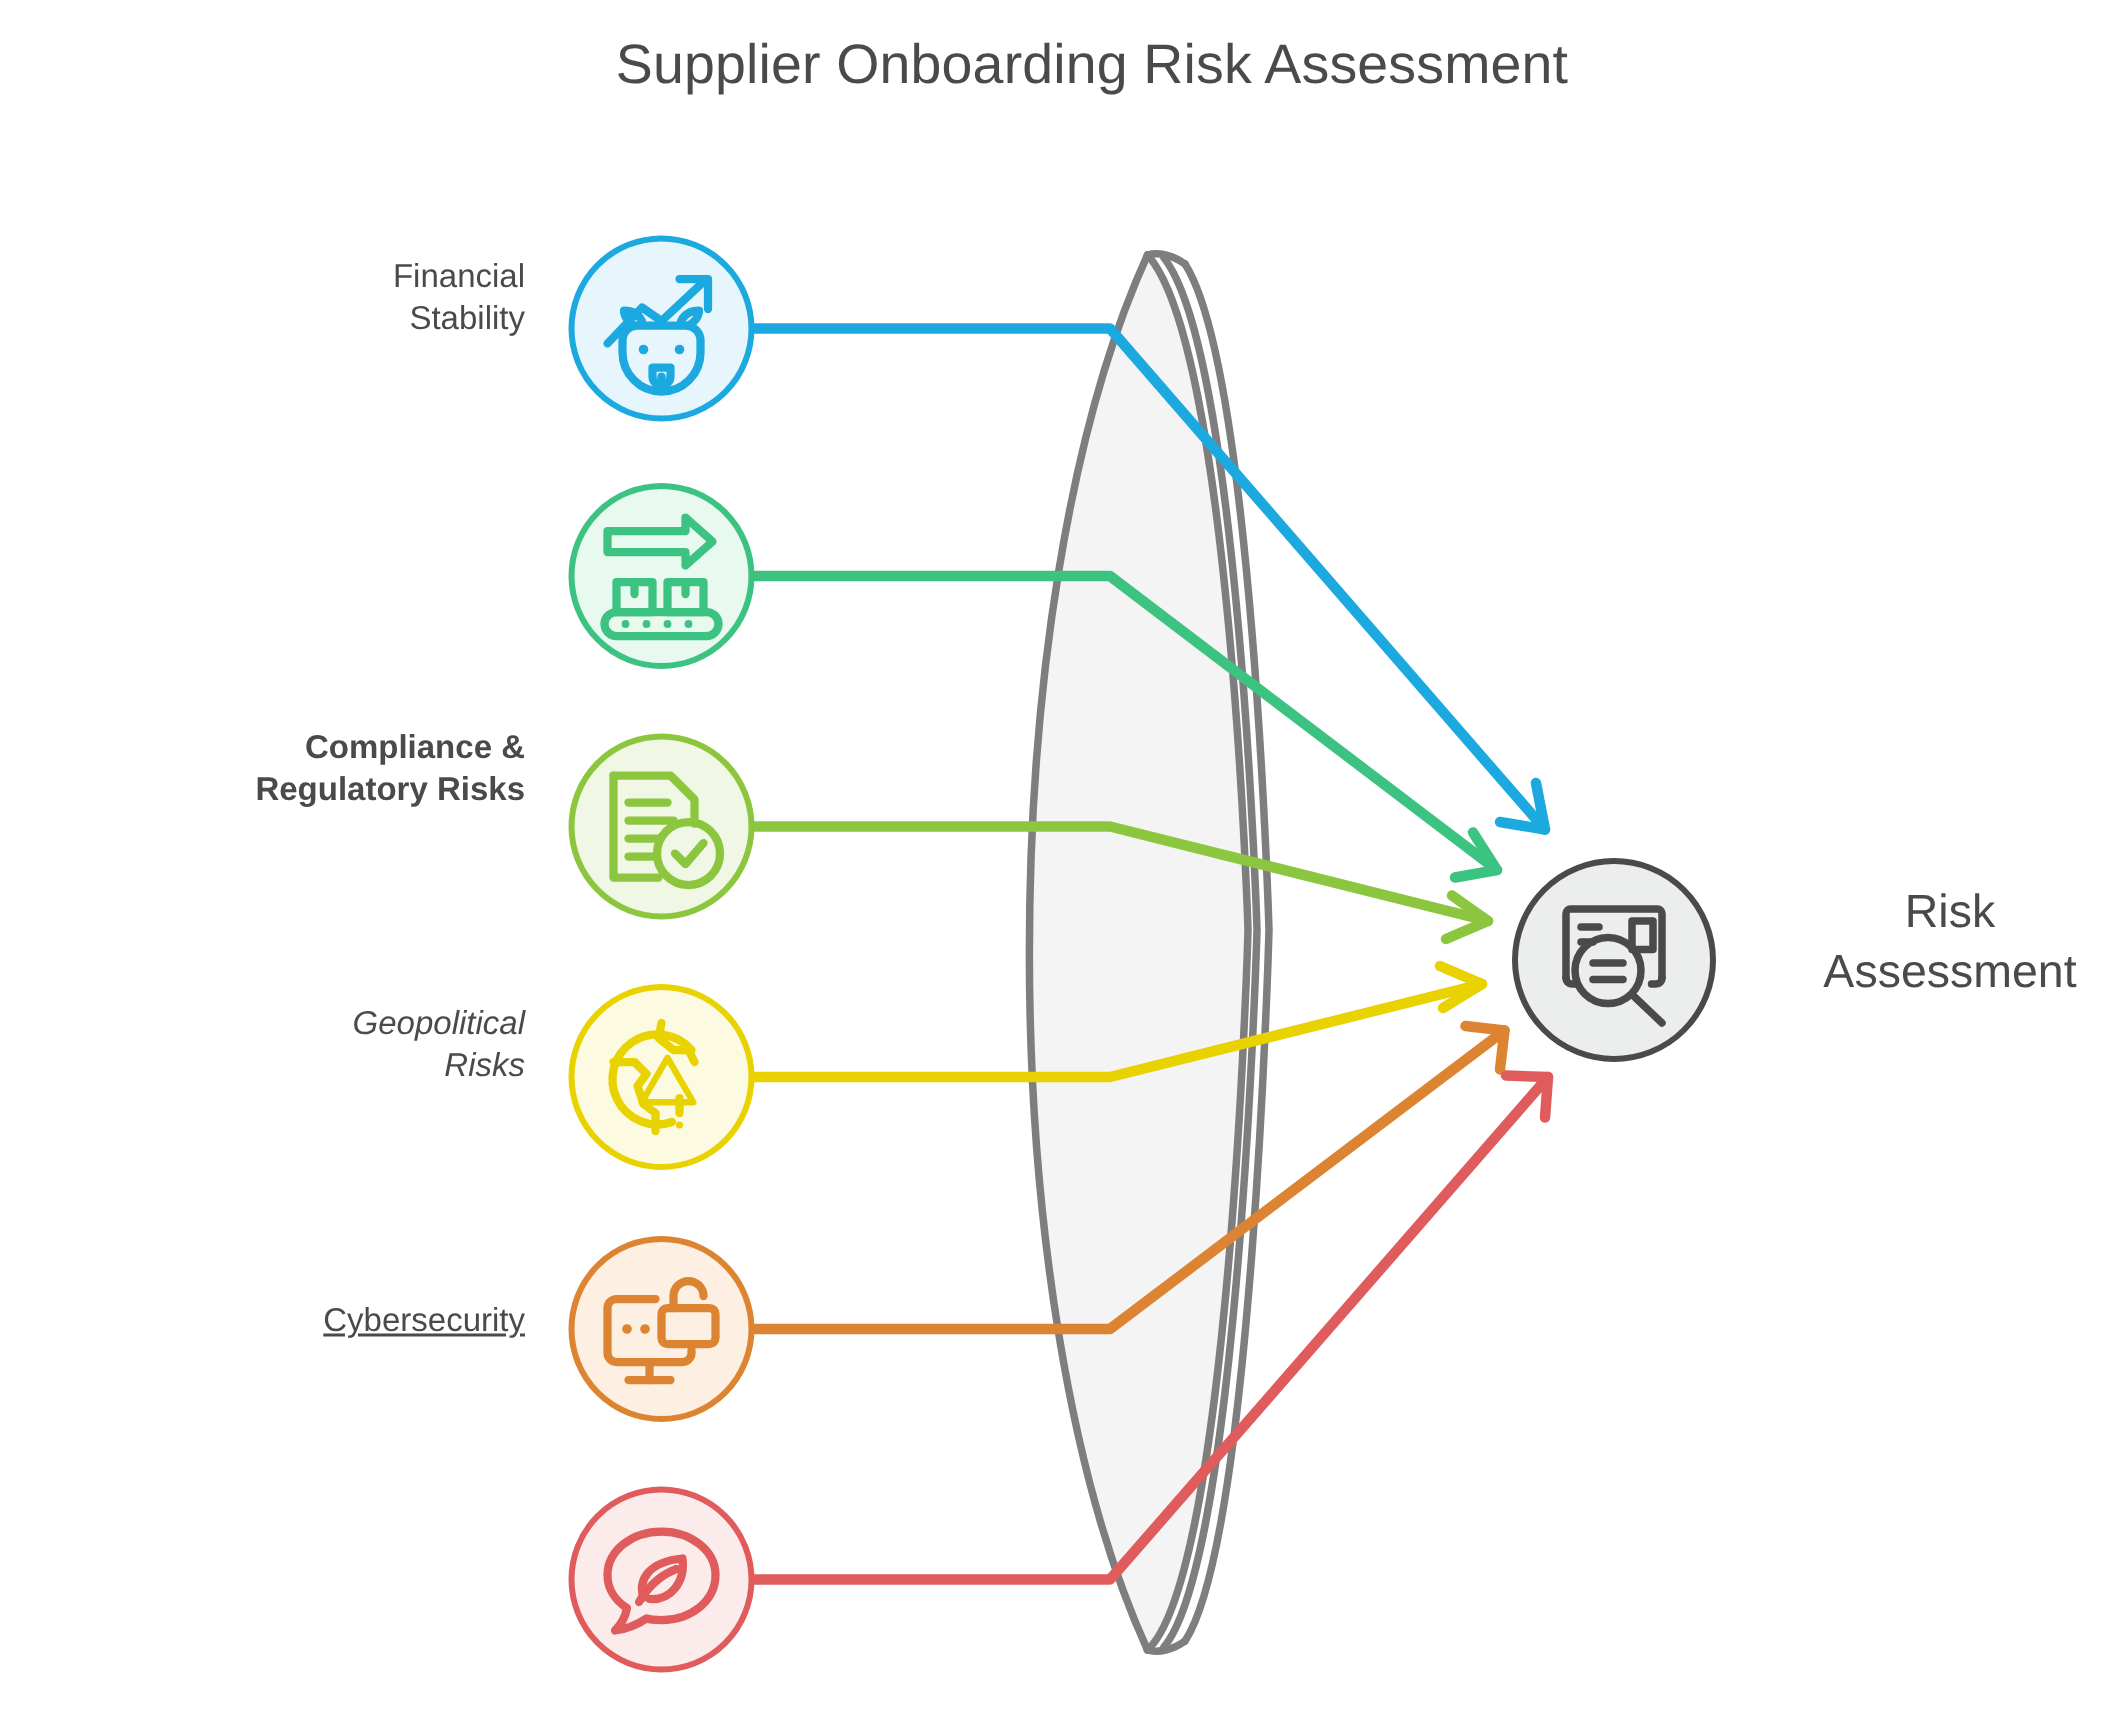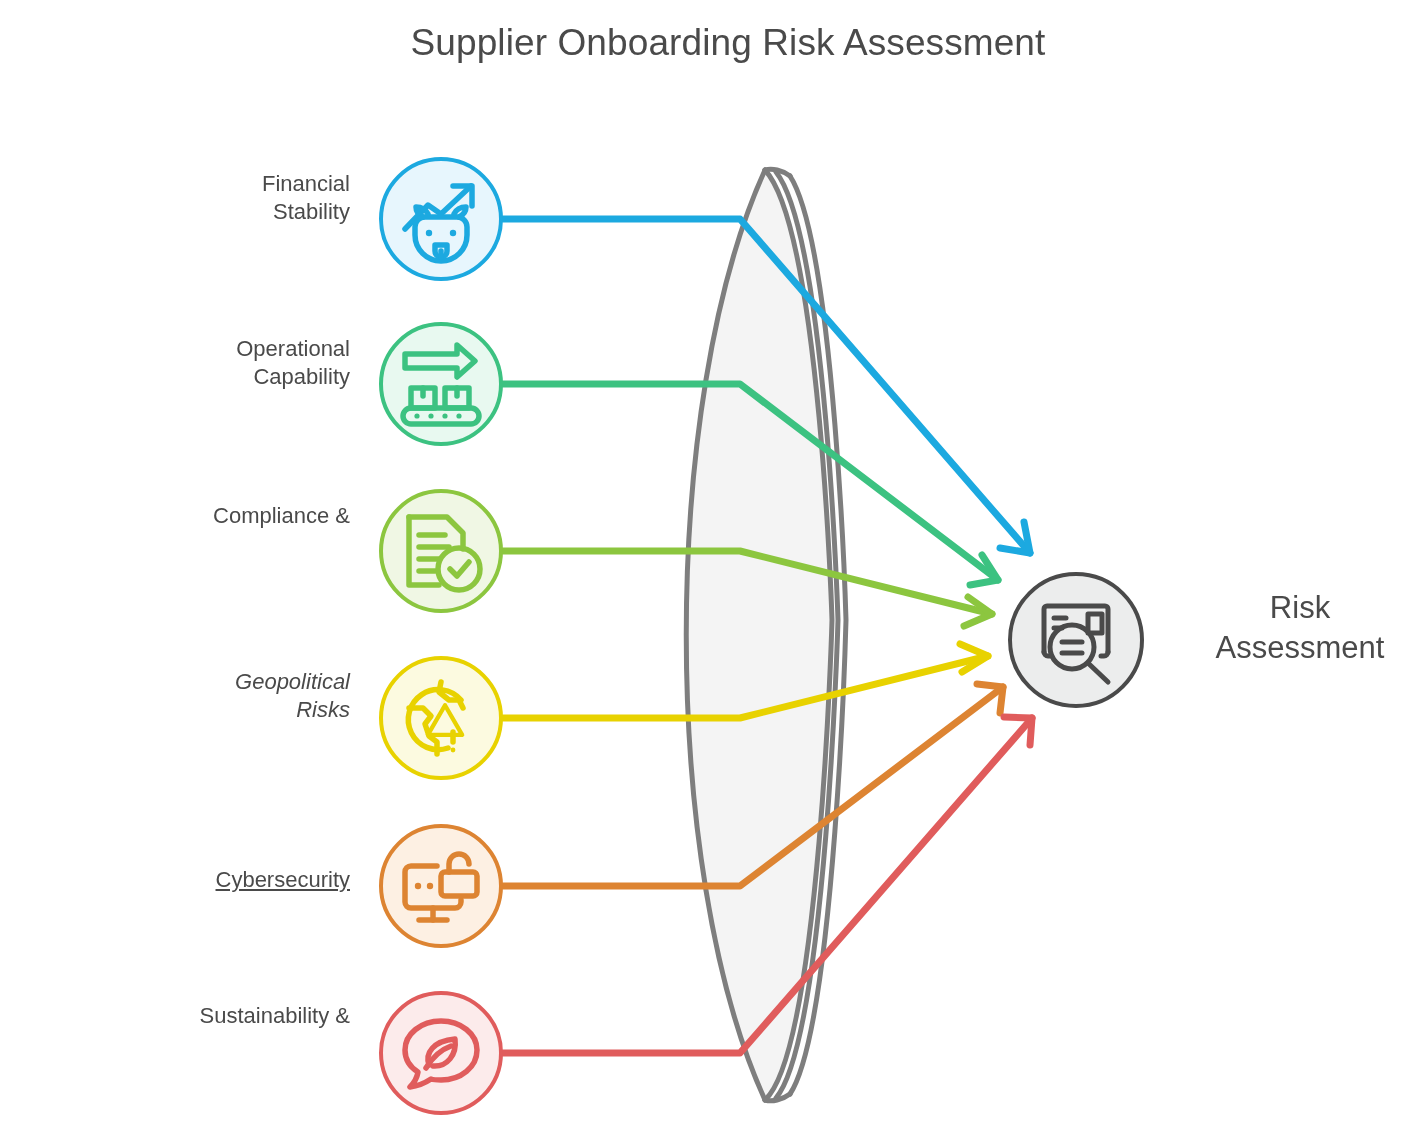--- a/index.html
+++ b/index.html
@@ -115,37 +115,33 @@
       <path d="M 940 644 L 968 656 L 942 672" stroke="#E8D200"></path>
       <path d="M 957 684 L 983 687 L 980 713" stroke="#DD8432"></path>
       <path d="M 984 717 L 1012 718 L 1010 745" stroke="#E05C5C"></path>
     </g>
   </svg>
 
   <div class="node-label" style="top:170px;">
     <div>Financial</div>
     <div>Stability</div>
   </div>
-  <div class="node-label" style="top:335px;">
-    <div>Operational</div>
-    <div>Capability</div>
-  </div>
-  <div class="node-label" style="top:502px;">
+  <div class="node-label" style="top:484px;font-weight:bold;">
     <div>Compliance &amp;</div>
+    <div>Regulatory Risks</div>
   </div>
   <div class="node-label" style="top:668px;font-style:italic;">
     <div>Geopolitical</div>
     <div>Risks</div>
   </div>
   <div class="node-label" style="top:866px;text-decoration:underline;">
     <div>Cybersecurity</div>
     <div></div>
   </div>
   <div class="node-label" style="top:1002px;">
-    <div>Sustainability &amp;</div>
   </div>
 
   <div class="icon-node" style="left:359px; top:157px; background:#e7f6fd; border:4px solid #1CA9E0;">
     <svg width="116" height="116" viewBox="0 0 116 116">
       <g fill="none" stroke="#1CA9E0" stroke-width="5.5" stroke-linecap="round" stroke-linejoin="round">
         <polyline points="22,68 45,44 58,53 88,25"></polyline>
         <polyline points="70,25 89,25 89,45"></polyline>
         <path d="M40 56 c -4 -2 -7 -6 -7 -10 c 6 0 10 3 12 7"></path>
         <path d="M76 56 c 4 -2 7 -6 7 -10 c -6 0 -10 3 -12 7"></path>
         <path d="M42 56 h32 a10 10 0 0 1 10 10 v8 a26 26 0 0 1 -26 26 a26 26 0 0 1 -26 -26 v-8 a10 10 0 0 1 10 -10 z"></path>

